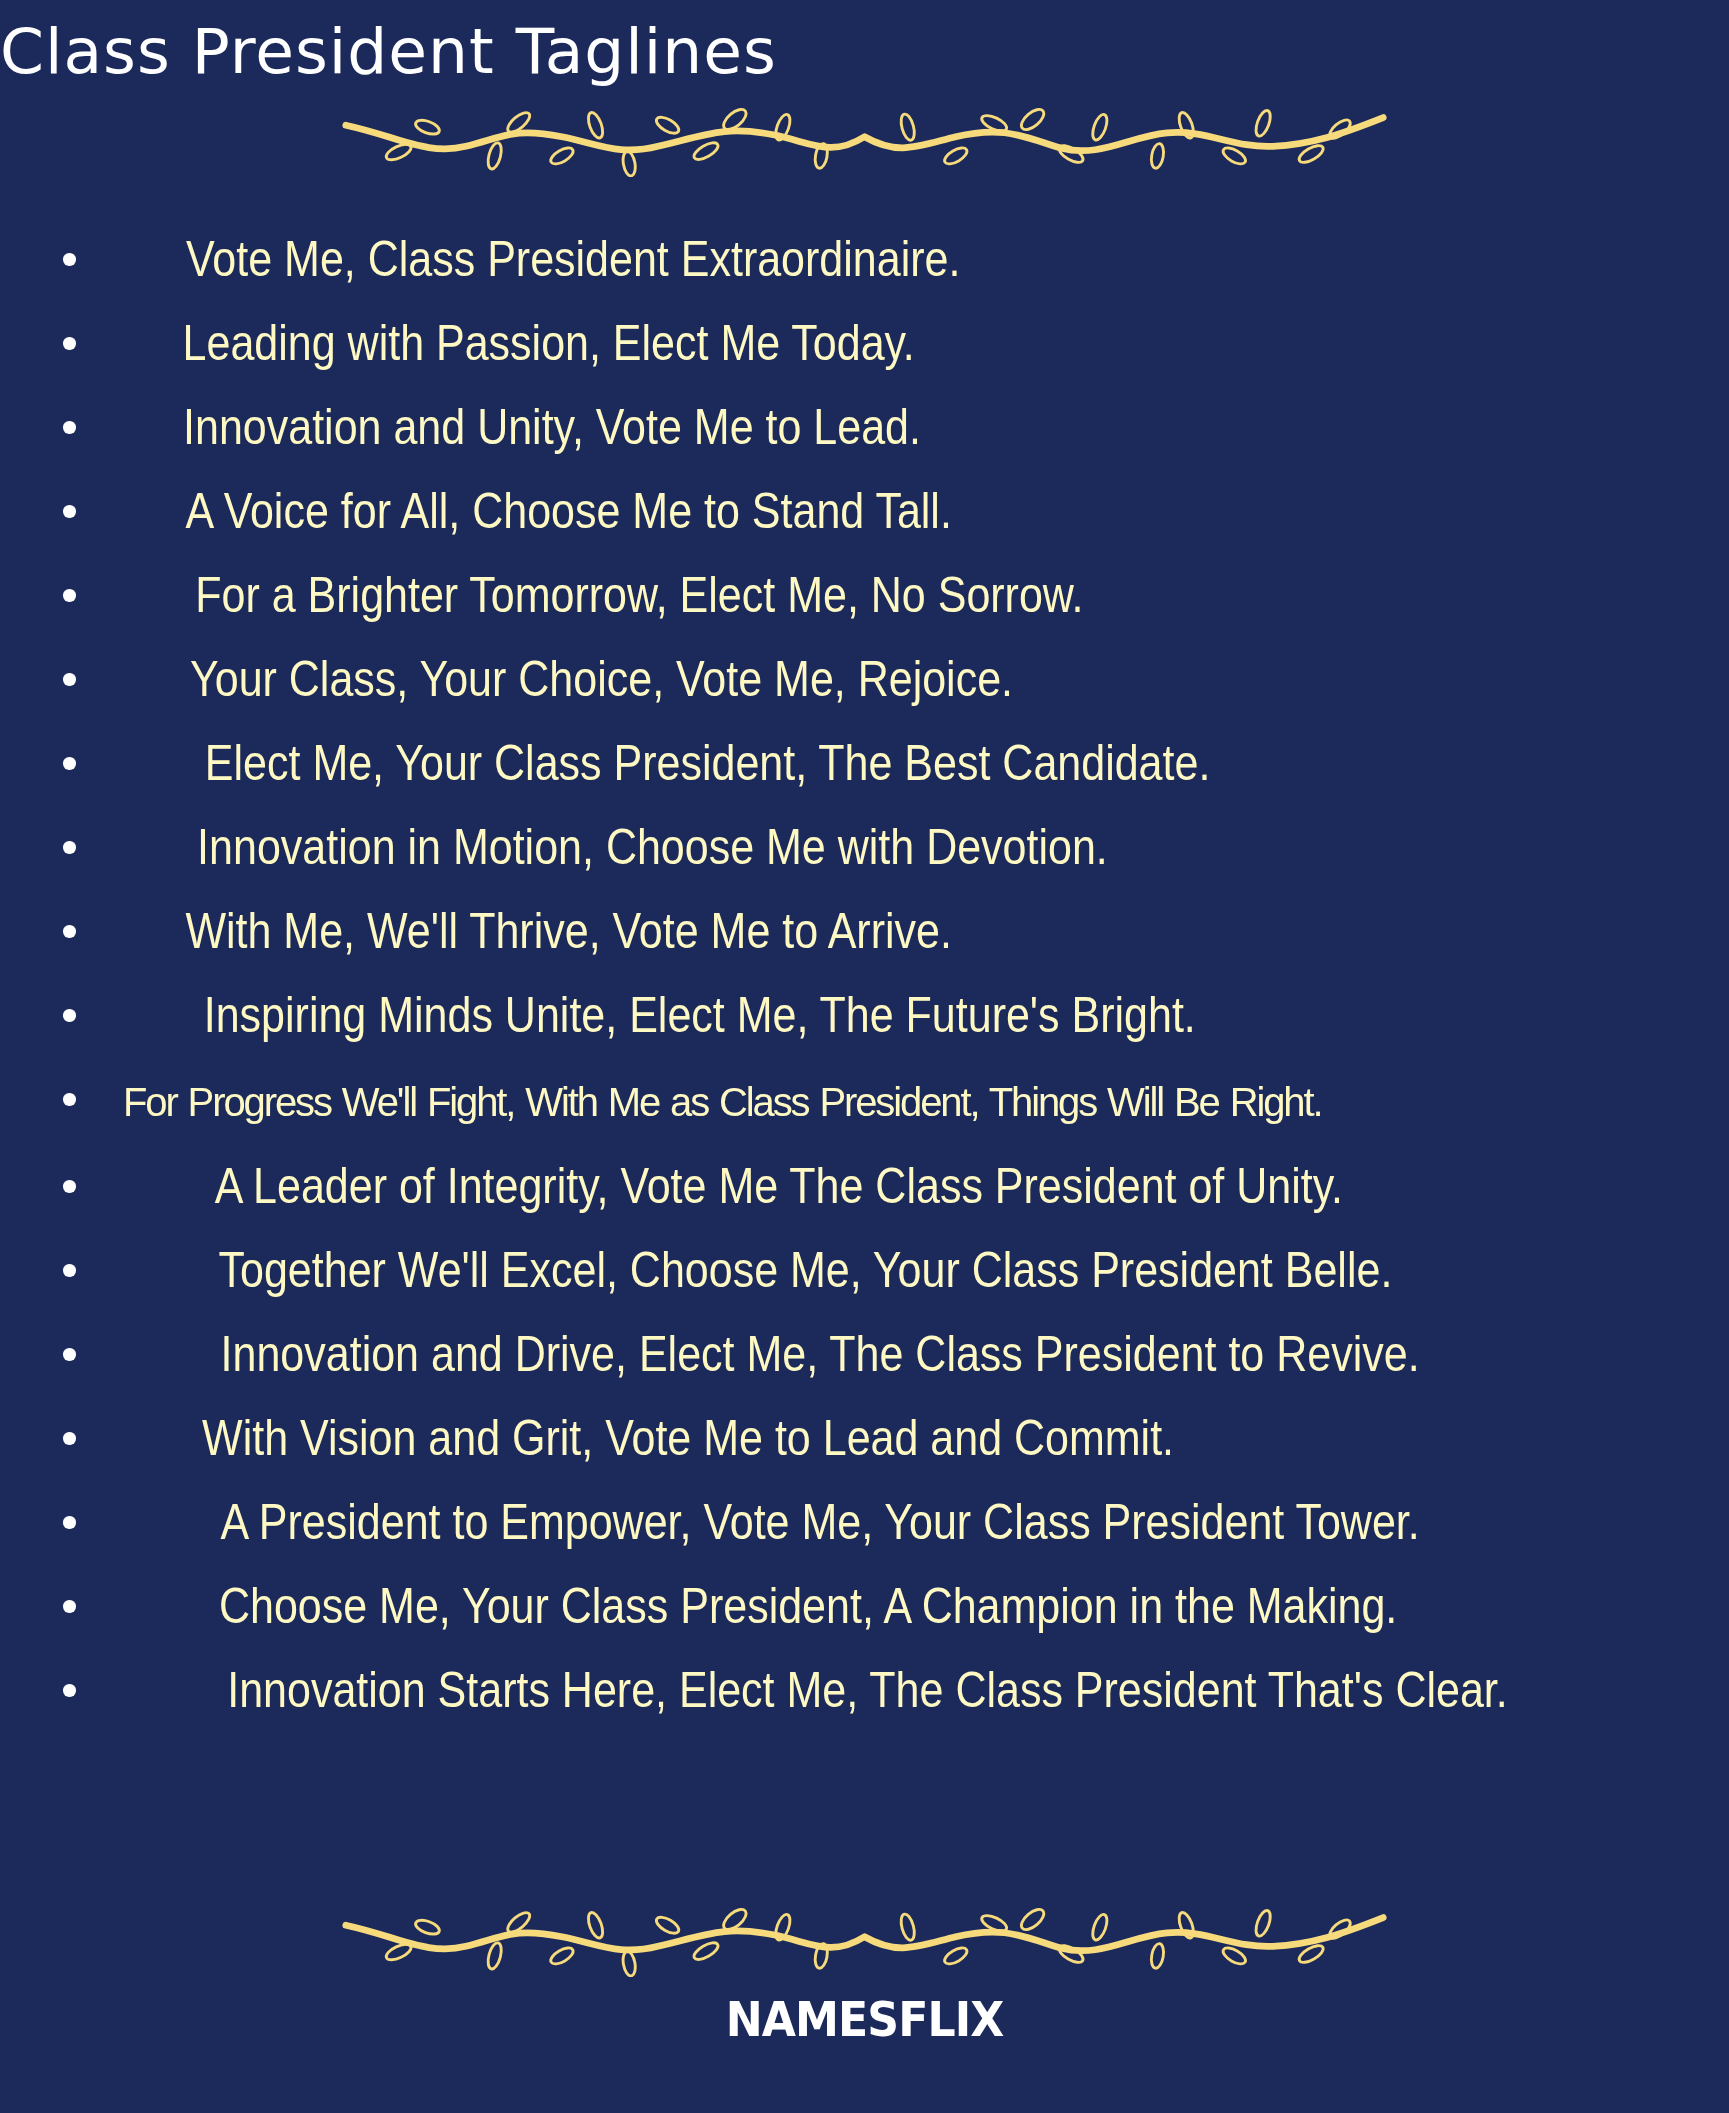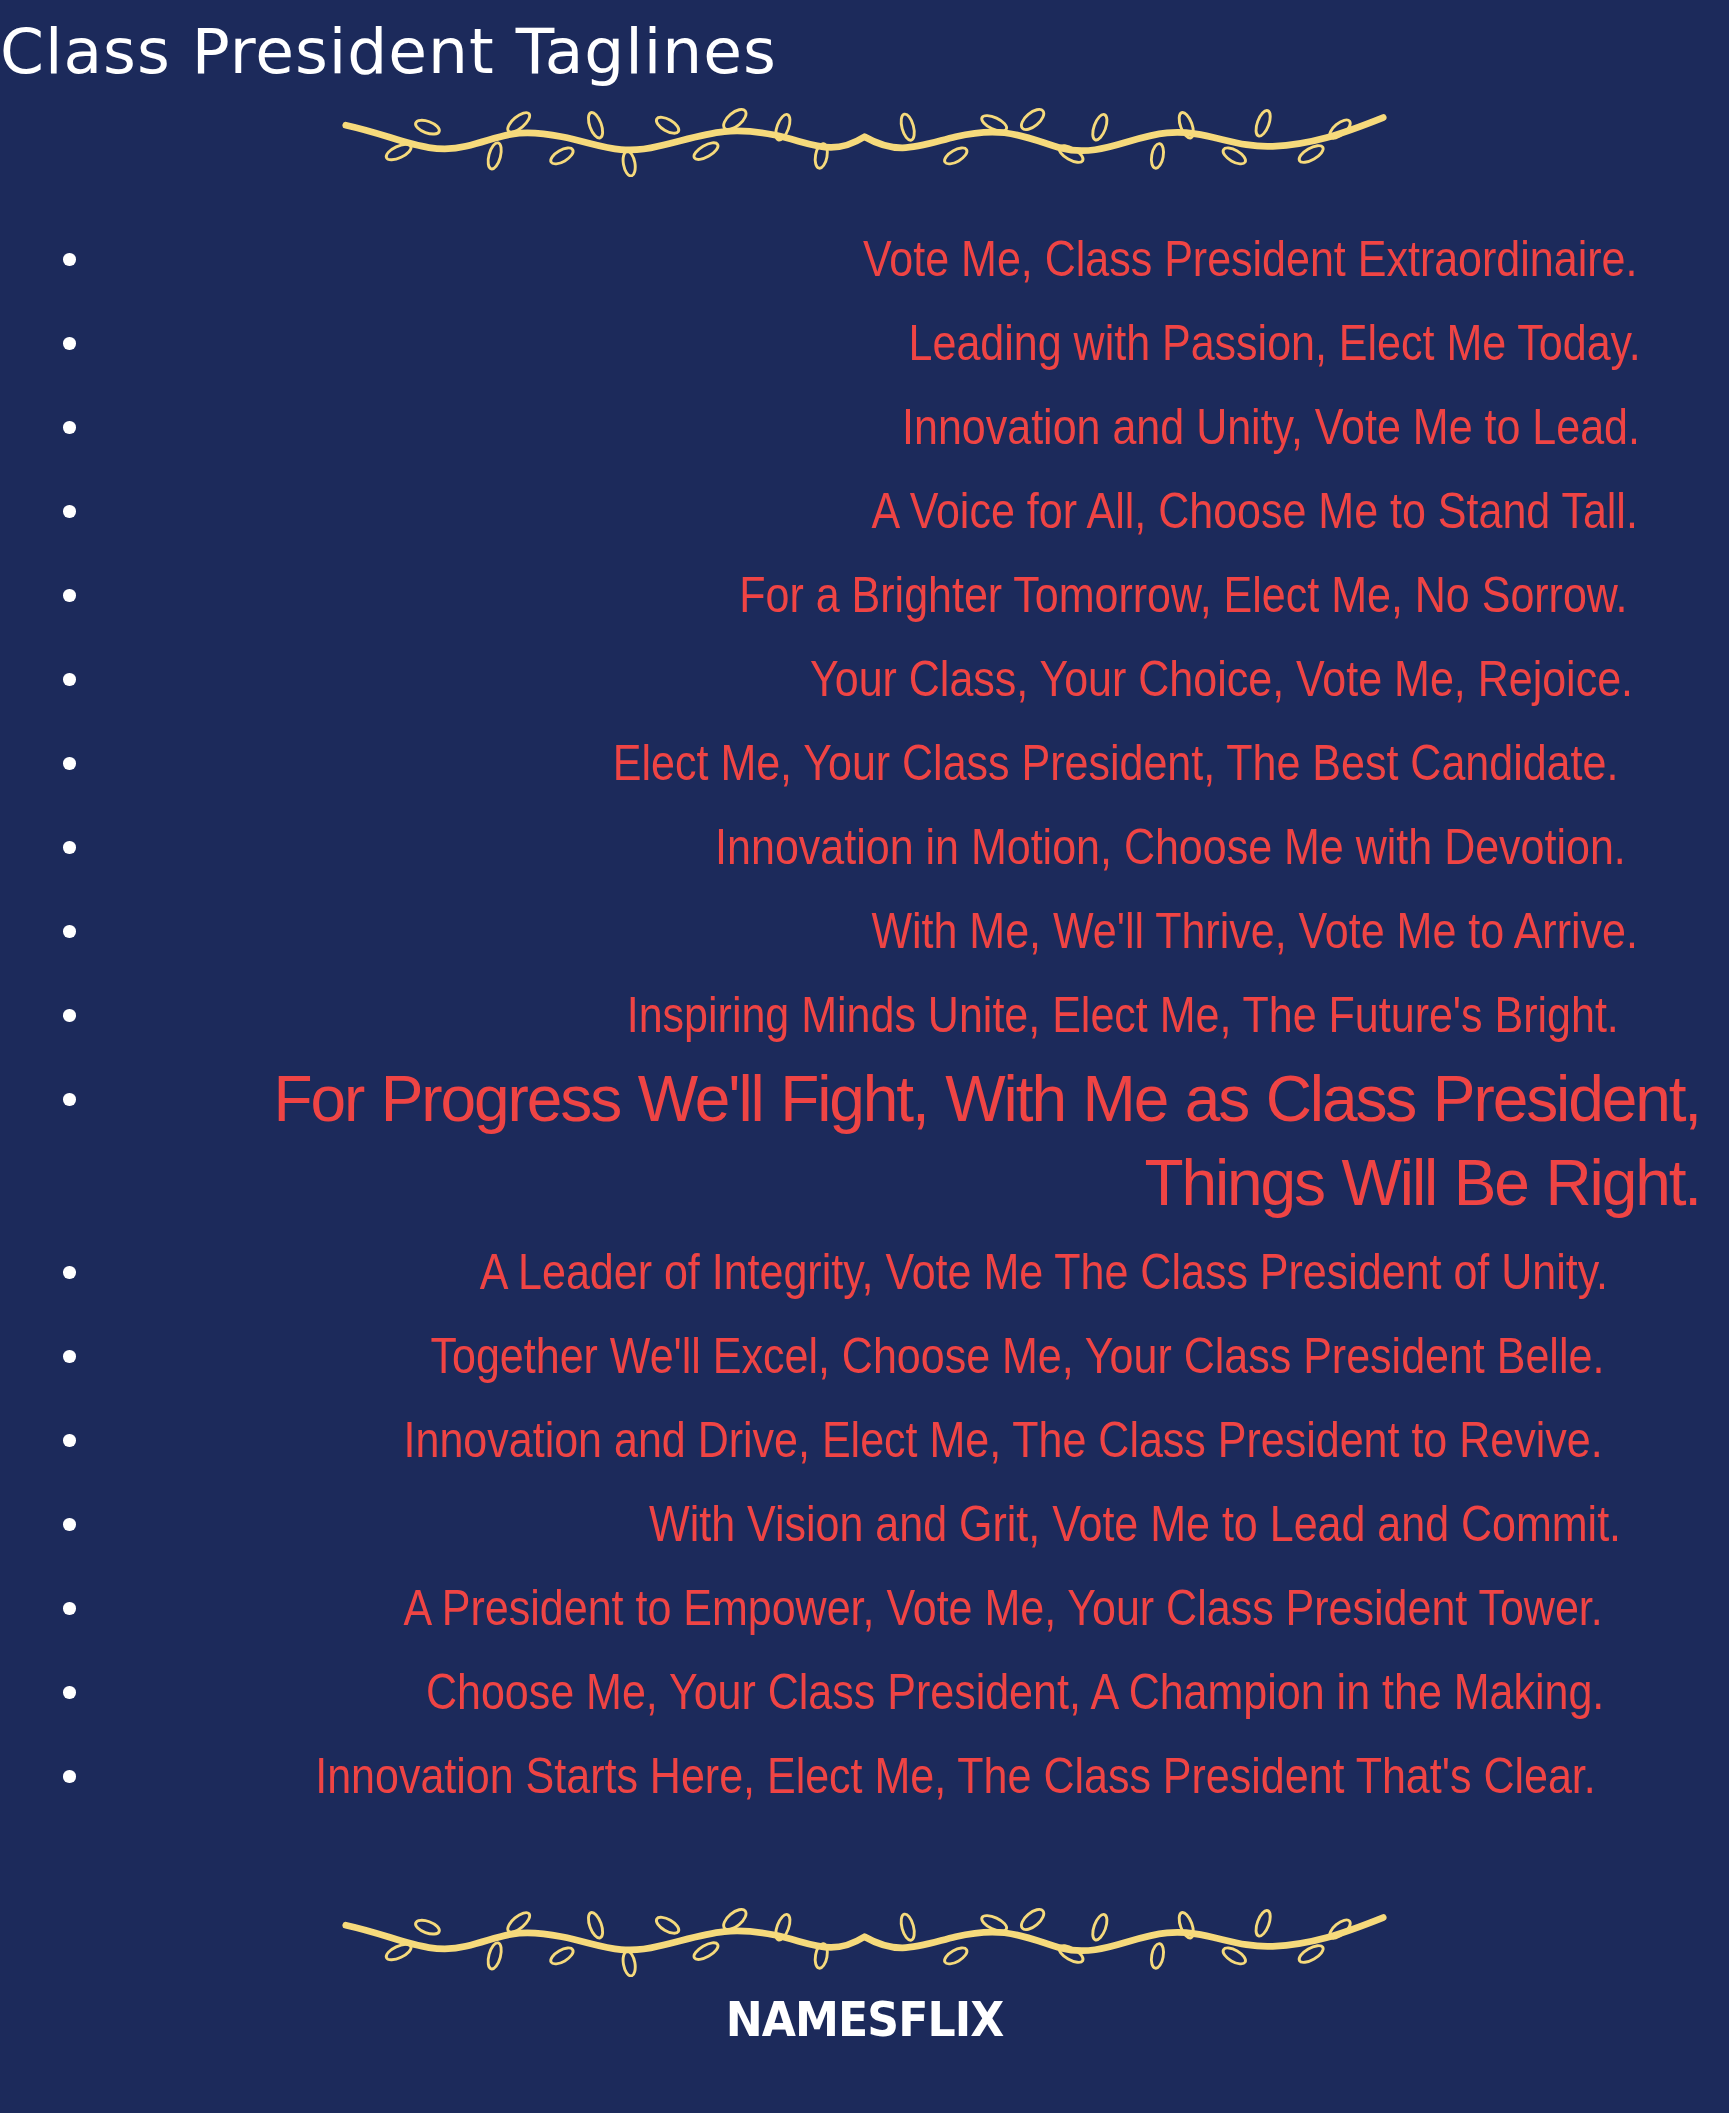--- a/index.html
+++ b/index.html
@@ -44,46 +44,46 @@
       left: 0;
       width: 1729px;
       margin: 0;
       padding: 0;
       list-style: none;
     }
     .list-item {
       position: relative;
       display: block;
       padding: 0 29px 0 123px;
-      text-align: right;
+      text-align: left;
       font-family: "Liberation Sans Narrow", "Liberation Sans", sans-serif;
       font-size: 50px;
       line-height: 84px;
-      color: #ef4444;
+      color: #fef9c3;
       transform-origin: center;
     }
     .list-item .bullet {
       position: absolute;
       left: 63px;
       top: 36px;
       width: 12.5px;
       height: 12.5px;
       border-radius: 50%;
       background: #ffffff;
     }
     .list-item .text {
       display: inline-block;
       transform: scaleX(0.86);
       transform-origin: center;
       white-space: nowrap;
     }
     .list-item.wrap .text {
       white-space: normal;
       transform: none;
-      font-size: 64px;
+      font-size: 40px;
       letter-spacing: -2.1px;
       word-spacing: 1.9px;
     }
     .brand {
       position: absolute;
       top: 1991px;
       left: 0;
       width: 1729px;
       text-align: center;
       font-family: "DejaVu Sans", sans-serif;

